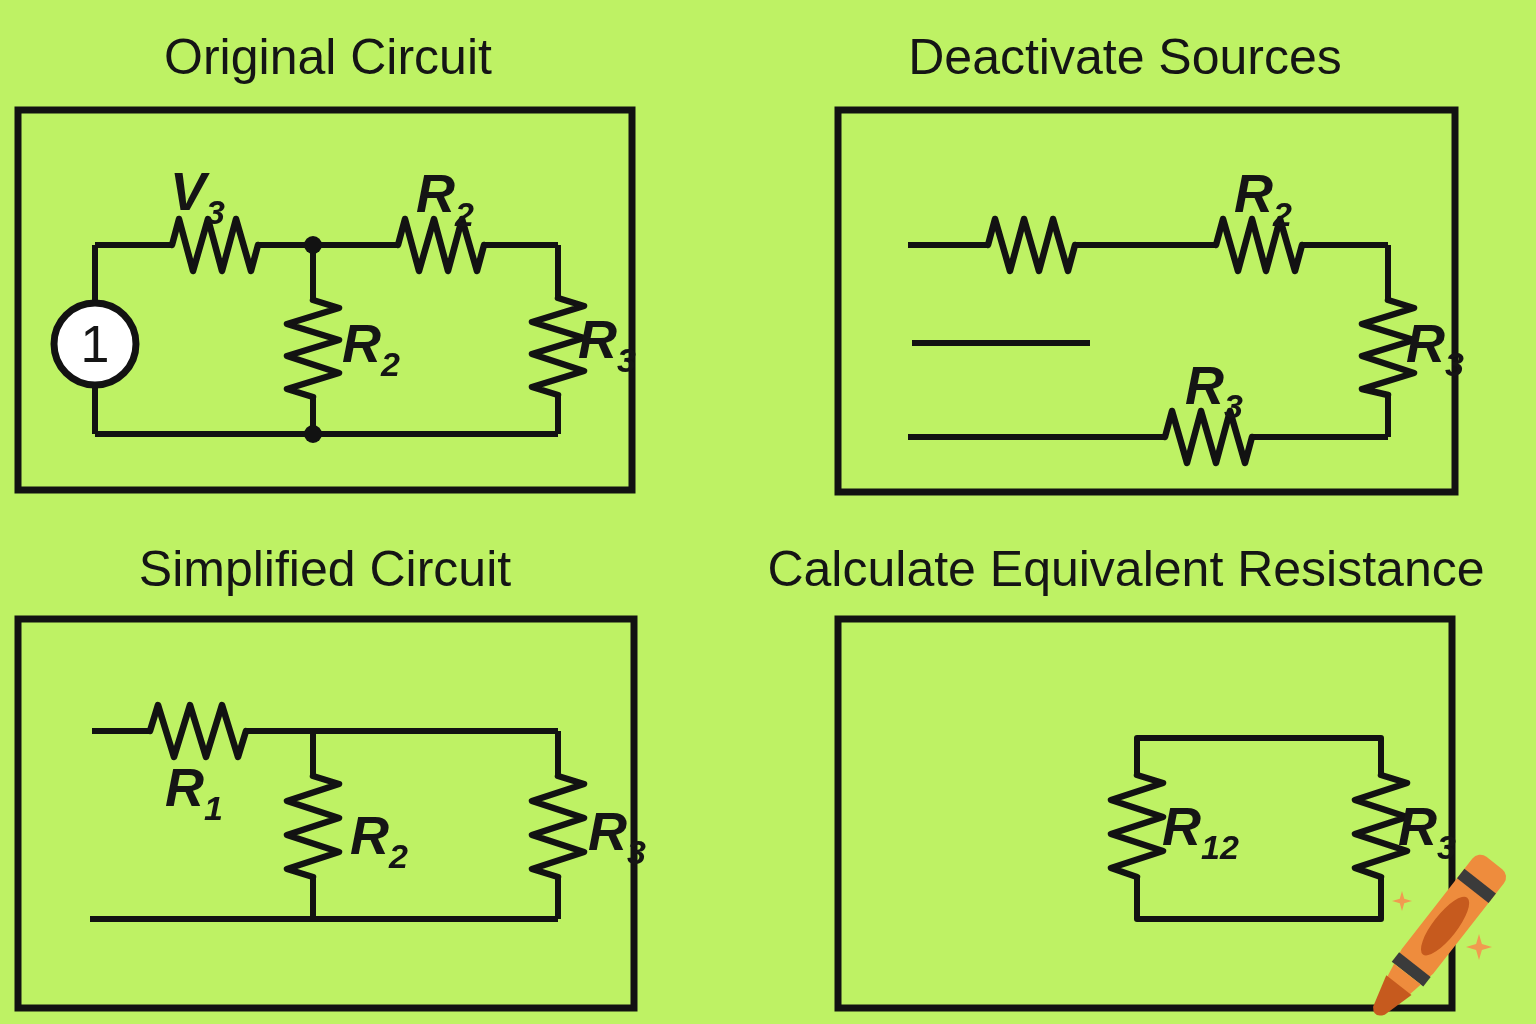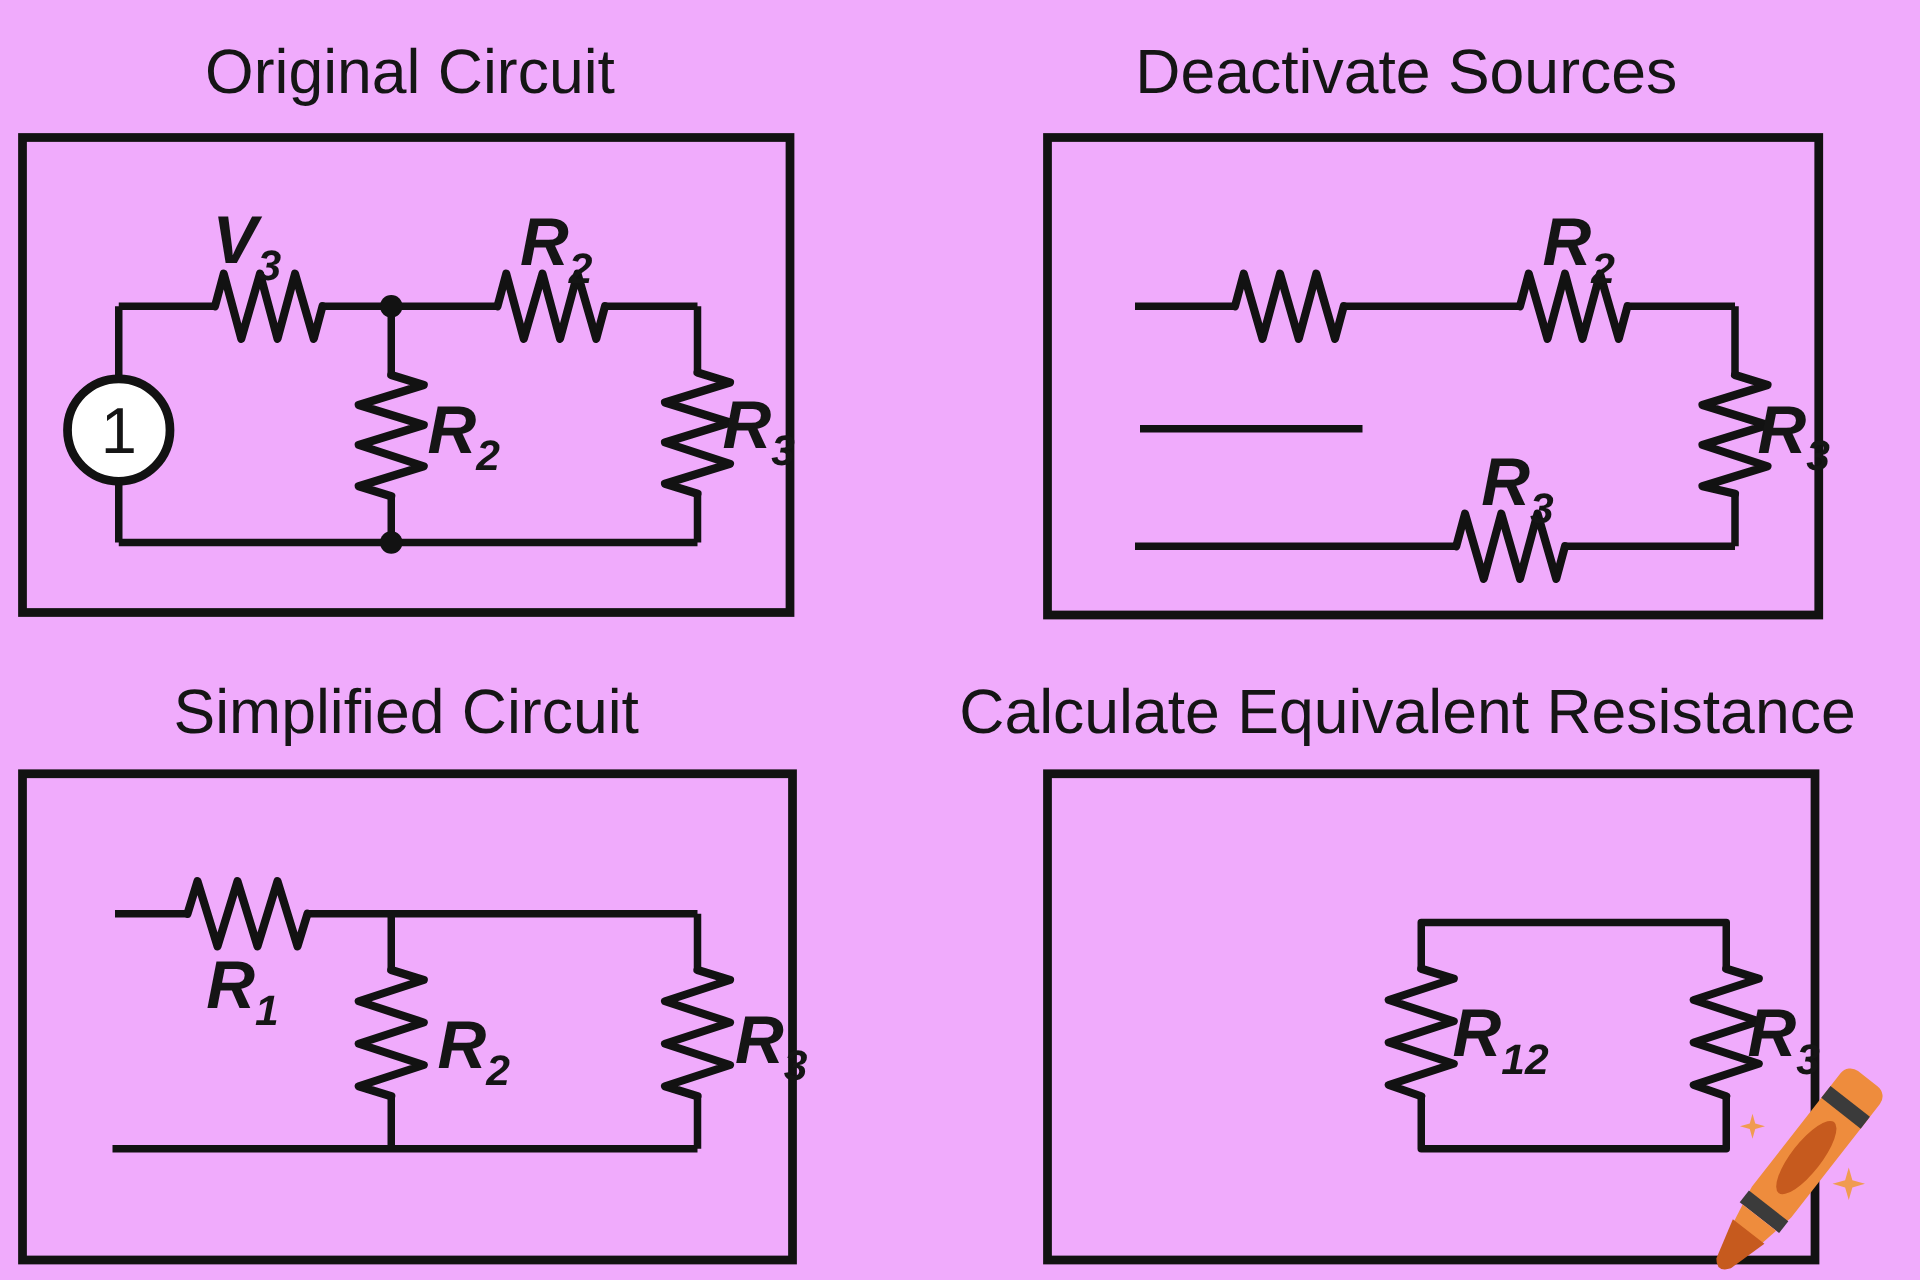--- a/index.html
+++ b/index.html
@@ -1,16 +1,16 @@
 <!DOCTYPE html>
 <html><head>
 <meta charset="utf-8">
 <style>
   html,body{margin:0;padding:0;background:#ffffff;}
-  #stage{position:relative;width:1536px;height:1024px;background:#f0abfc;overflow:hidden;}
+  #stage{position:relative;width:1536px;height:1024px;background:#bef264;overflow:hidden;}
   svg{display:block;}
   .box{fill:none;stroke:#121212;stroke-width:7;}
   .wire{fill:none;stroke:#121212;stroke-width:6;stroke-linejoin:round;}
   .zig{fill:none;stroke:#121212;stroke-width:6.5;stroke-linejoin:round;stroke-linecap:round;}
   .dot{fill:#121212;stroke:none;}
   .srccircle{fill:#ffffff;stroke:#121212;stroke-width:7;}
   .title{font-family:"Liberation Sans",sans-serif;font-size:50px;font-weight:500;fill:#151515;text-anchor:middle;}
   .lbl{font-family:"Liberation Sans",sans-serif;font-style:italic;font-weight:700;font-size:54px;fill:#151515;}
   .lbl .sub{font-size:34px;}
   .src{font-family:"Liberation Sans",sans-serif;font-size:52px;font-weight:400;fill:#151515;text-anchor:middle;}

